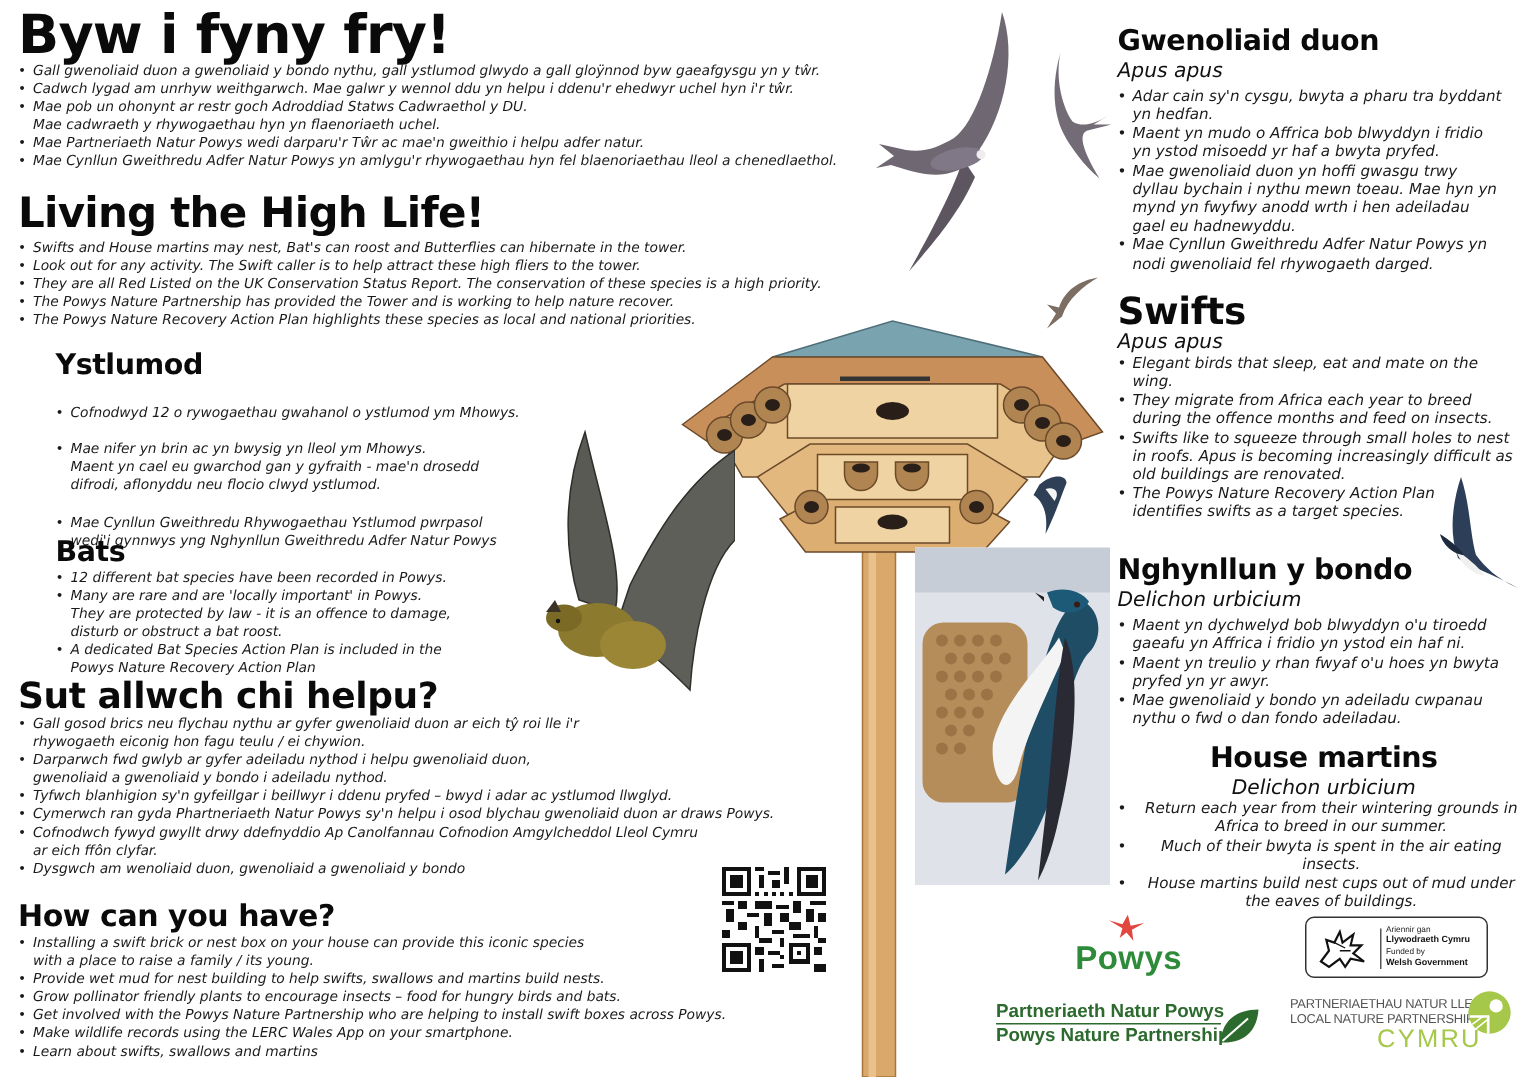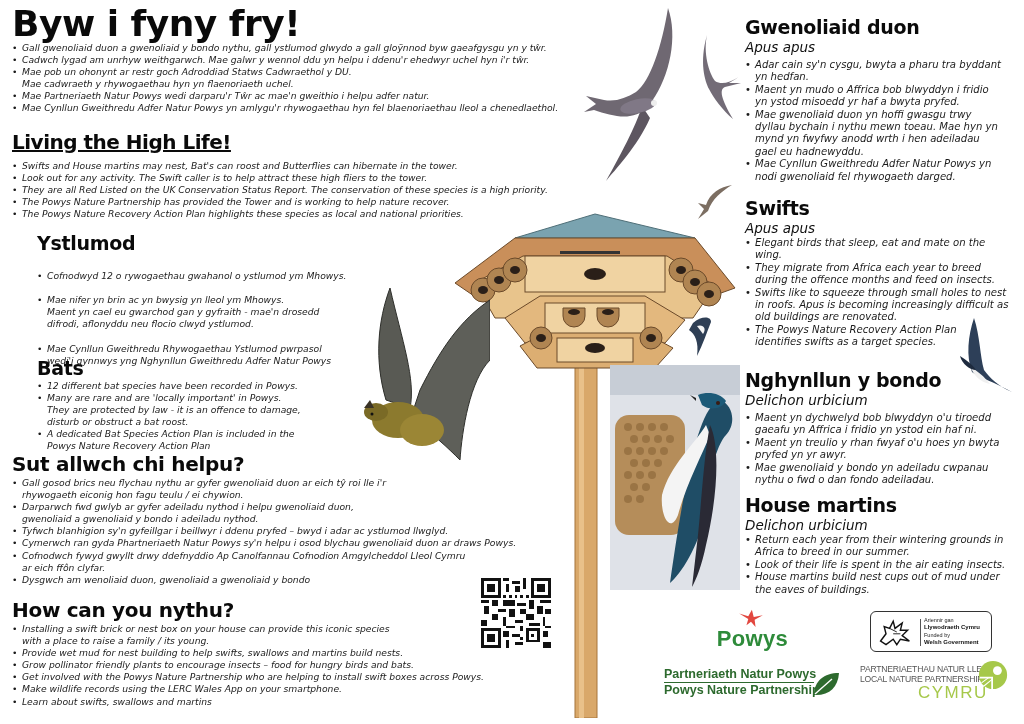--- a/index.html
+++ b/index.html
@@ -35,21 +35,21 @@
     <li>Gall gwenoliaid duon a gwenoliaid y bondo nythu, gall ystlumod glwydo a gall gloÿnnod byw gaeafgysgu yn y tŵr.</li>
     <li>Cadwch lygad am unrhyw weithgarwch. Mae galwr y wennol ddu yn helpu i ddenu'r ehedwyr uchel hyn i'r tŵr.</li>
     <li class="cont">Mae pob un ohonynt ar restr goch Adroddiad Statws Cadwraethol y DU.
 Mae cadwraeth y rhywogaethau hyn yn flaenoriaeth uchel.</li>
     <li>Mae Partneriaeth Natur Powys wedi darparu'r Tŵr ac mae'n gweithio i helpu adfer natur.</li>
     <li>Mae Cynllun Gweithredu Adfer Natur Powys yn amlygu'r rhywogaethau hyn fel blaenoriaethau lleol a chenedlaethol.</li>
   </ul>
 </section>
 
 <section class="abs" style="left:12px; top:124px; width:620px;">
-  <h1 class="big" style="font-size:20px; line-height:36px;text-decoration:underline;">Living the High Life!</h1>
+  <h1 class="big" style="font-size:28px; line-height:36px;">Living the High Life!</h1>
   <ul class="bul t-sm">
     <li>Swifts and House martins may nest, Bat's can roost and Butterflies can hibernate in the tower.</li>
     <li>Look out for any activity.  The Swift caller is to help attract these high fliers to the tower.</li>
     <li>They are all Red Listed on the UK Conservation Status Report. The conservation of these species is a high priority.</li>
     <li>The Powys Nature Partnership has provided the Tower and is working to help nature recover.</li>
     <li>The Powys Nature Recovery Action Plan highlights these species as local and national priorities.</li>
   </ul>
 </section>
 
 <section class="abs" style="left:37px; top:230px; width:340px;">
@@ -70,36 +70,36 @@
     <li>12 different bat species have been recorded in Powys.</li>
     <li class="cont">Many are rare and are 'locally important' in Powys.
 They are protected by law - it is an offence to damage,
 disturb or obstruct a bat roost.</li>
     <li class="cont">A dedicated Bat Species Action Plan is included in the
 Powys Nature Recovery Action Plan</li>
   </ul>
 </section>
 
 <section class="abs" style="left:12px; top:451px; width:600px;">
-  <h2 class="sec" style="font-size:20px; line-height:26px;">Sut allwch chi helpu?</h2>
+  <h2 class="sec" style="font-size:24px; line-height:26px;">Sut allwch chi helpu?</h2>
   <ul class="bul t-sm">
     <li class="cont">Gall gosod brics neu flychau nythu ar gyfer gwenoliaid duon ar eich tŷ roi lle i'r
 rhywogaeth eiconig hon fagu teulu / ei chywion.</li>
     <li class="cont">Darparwch fwd gwlyb ar gyfer adeiladu nythod i helpu gwenoliaid duon,
 gwenoliaid a gwenoliaid y bondo i adeiladu nythod.</li>
     <li>Tyfwch blanhigion sy'n gyfeillgar i beillwyr i ddenu pryfed – bwyd i adar ac ystlumod llwglyd.</li>
     <li>Cymerwch ran gyda Phartneriaeth Natur Powys sy'n helpu i osod blychau gwenoliaid duon ar draws Powys.</li>
     <li class="cont">Cofnodwch fywyd gwyllt drwy ddefnyddio Ap Canolfannau Cofnodion Amgylcheddol Lleol Cymru
 ar eich ffôn clyfar.</li>
     <li>Dysgwch am wenoliaid duon, gwenoliaid a gwenoliaid y bondo</li>
   </ul>
 </section>
 
 <section class="abs" style="left:12px; top:597px; width:560px;">
-  <h2 class="sec" style="font-size:20px; line-height:26px;">How can you nythu?</h2>
+  <h2 class="sec" style="font-size:20px; line-height:26px;">How can you have?</h2>
   <ul class="bul t-sm">
     <li class="cont">Installing a swift brick or nest box on your house can provide this iconic species
 with a place to raise a family / its young.</li>
     <li>Provide wet mud for nest building to help swifts, swallows and martins build nests.</li>
     <li>Grow pollinator friendly plants to encourage insects – food for hungry birds and bats.</li>
     <li>Get involved with the Powys Nature Partnership who are helping to install swift boxes across Powys.</li>
     <li>Make wildlife records using the LERC Wales App on your smartphone.</li>
     <li>Learn about swifts, swallows and martins</li>
   </ul>
 </section>
@@ -307,21 +307,21 @@
     <li class="cont">Mae gwenoliaid duon yn hoffi gwasgu trwy
 dyllau bychain i nythu mewn toeau. Mae hyn yn
 mynd yn fwyfwy anodd wrth i hen adeiladau
 gael eu hadnewyddu.</li>
     <li class="cont">Mae Cynllun Gweithredu Adfer Natur Powys yn
 nodi gwenoliaid fel rhywogaeth darged.</li>
   </ul>
 </section>
 
 <section class="abs" style="left:745px; top:196px; width:275px;">
-  <h2 class="sec" style="font-size:19px; line-height:24px;">Swifts</h2>
+  <h2 class="sec" style="font-size:25px; line-height:24px;">Swifts</h2>
   <div class="latin" style="font-size:13.5px; line-height:16px;">Apus apus</div>
   <ul class="bul t-r" style="margin-top:1px;">
     <li class="cont">Elegant birds that sleep, eat and mate on the
 wing.</li>
     <li class="cont">They migrate from Africa each year to breed
 during the offence months and feed on insects.</li>
     <li class="cont">Swifts like to squeeze through small holes to nest
 in roofs. Apus is becoming increasingly difficult as
 old buildings are renovated.</li>
     <li class="cont">The Powys Nature Recovery Action Plan
@@ -335,27 +335,27 @@
   <ul class="bul t-r" style="margin-top:4px;">
     <li class="cont">Maent yn dychwelyd bob blwyddyn o'u tiroedd
 gaeafu yn Affrica i fridio yn ystod ein haf ni.</li>
     <li class="cont">Maent yn treulio y rhan fwyaf o'u hoes yn bwyta
 pryfed yn yr awyr.</li>
     <li class="cont">Mae gwenoliaid y bondo yn adeiladu cwpanau
 nythu o fwd o dan fondo adeiladau.</li>
   </ul>
 </section>
 
-<section class="abs" style="left:745px; top:493px; width:275px;">
+<section class="abs" style="left:745px; top:493px; width:275px;text-align:center;">
   <h2 class="sec" style="font-size:19px; line-height:24px;">House martins</h2>
   <div class="latin" style="font-size:13.5px; line-height:16px;">Delichon urbicium</div>
   <ul class="bul t-r" style="margin-top:1px;">
     <li class="cont">Return each year from their wintering grounds in
 Africa to breed in our summer.</li>
-    <li>Look of their life is spent in the air eating insects.</li>
+    <li>Much of their bwyta is spent in the air eating insects.</li>
     <li class="cont">House martins build nest cups out of mud under
 the eaves of buildings.</li>
   </ul>
 </section>
 
 <div class="abs" style="left:714px; top:608px; width:74px; height:44px; text-align:right;">
   <svg viewBox="0 0 30 22" width="28" height="20" style="display:block; margin:0 auto;">
     <path d="M2 6 L12 9 L16 2 L18 10 L28 8 L19 13 L20 21 L15 15 L10 19 L12 12 Z" fill="#e2473f"></path>
   </svg>
   <div class="powys-word" style="line-height:22px;">Powys</div>

